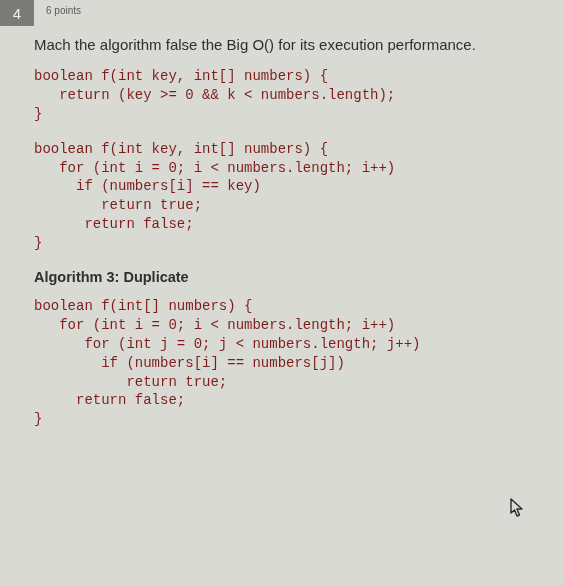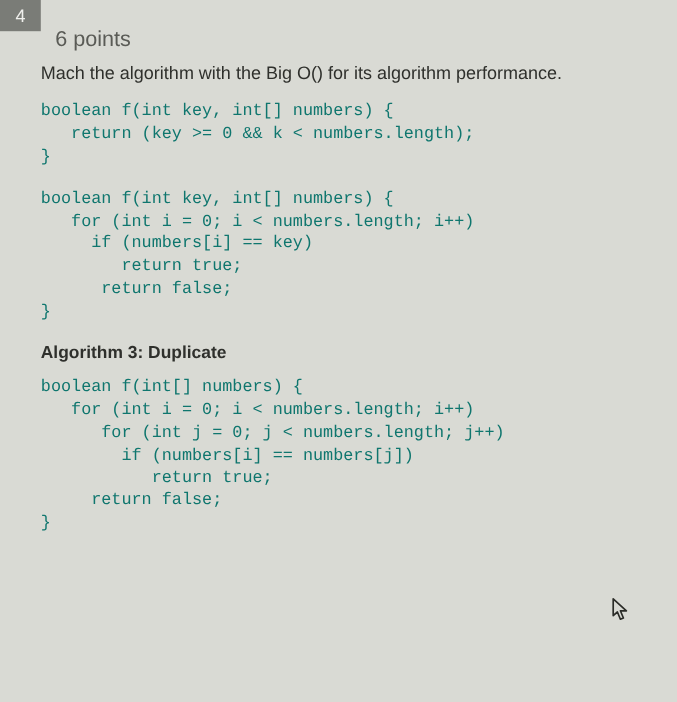--- a/index.html
+++ b/index.html
@@ -20,44 +20,44 @@
     color: #f0f0ed;
     width: 34px;
     height: 26px;
     display: flex;
     align-items: center;
     justify-content: center;
     font-size: 15px;
     font-weight: 500;
   }
   .points {
-    font-size: 18px;
+    font-size: 10px;
     color: #5a5b56;
-    padding: 22px 0 0 12px;
+    padding: 5px 0 0 12px;
   }
   .content {
     padding: 10px 18px 0 34px;
   }
   .prompt {
     font-size: 15px;
     color: #2f302c;
     margin-bottom: 14px;
   }
   .algo-title {
     font-size: 14.5px;
     font-weight: 600;
     color: #2f302c;
     margin-bottom: 12px;
     margin-top: 4px;
   }
   pre.code {
     font-family: "Courier New", Courier, monospace;
     font-size: 14px;
     line-height: 1.35;
-    color: #0f766e;
+    color: #7f1d1d;
     white-space: pre;
     margin-bottom: 16px;
   }
   .cursor {
     position: absolute;
     left: 510px;
     top: 498px;
     pointer-events: none;
   }
   .cursor svg { display: block; }
@@ -67,21 +67,21 @@
 
 <div class="header-row">
   <div class="qnum">
     <span>4</span>
   </div>
   <div class="points">6 points</div>
 </div>
 
 <div class="content">
 
-  <div class="prompt">Mach the algorithm with the Big O() for its algorithm performance.</div>
+  <div class="prompt">Mach the algorithm false the Big O() for its execution performance.</div>
 
   <pre class="code">boolean f(int key, int[] numbers) {
    return (key &gt;= 0 &amp;&amp; k &lt; numbers.length);
 }</pre>
 
   <pre class="code">boolean f(int key, int[] numbers) {
    for (int i = 0; i &lt; numbers.length; i++)
      if (numbers[i] == key)
         return true;
       return false;

